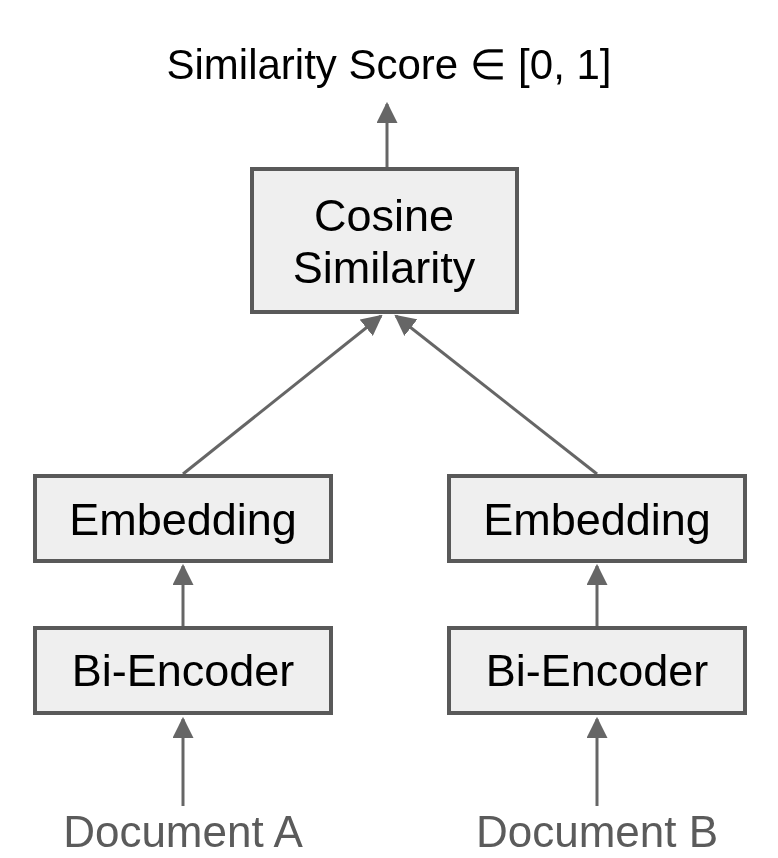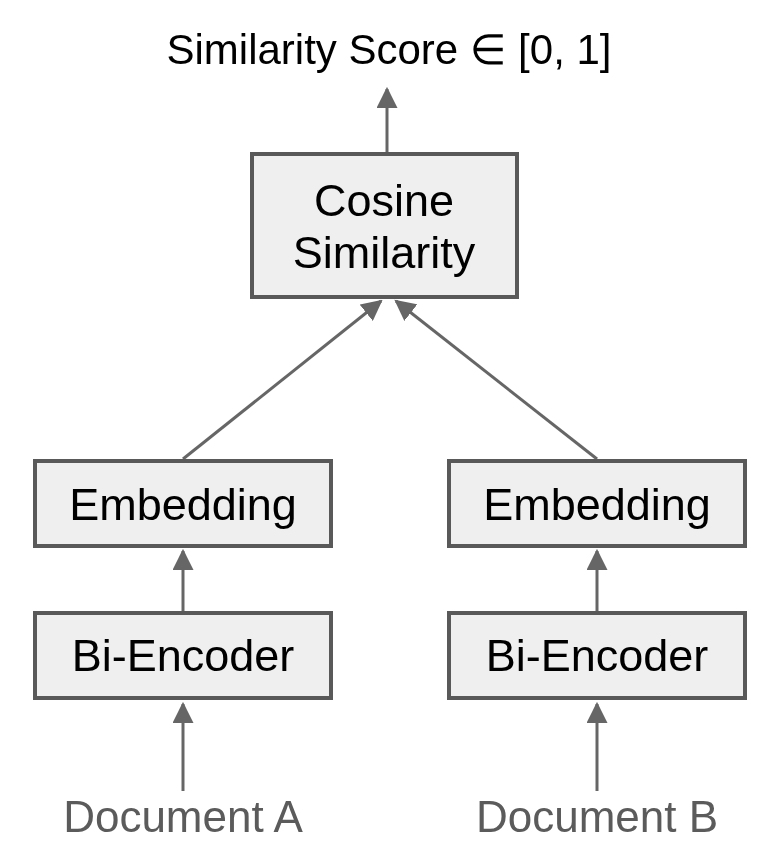--- a/index.html
+++ b/index.html
@@ -8,20 +8,21 @@
     background: #ffffff;
   }
   body {
     width: 778px;
     height: 858px;
     overflow: hidden;
   }
   .diagram-canvas {
     width: 778px;
     height: 764px;
+    margin-top: 15px;
   }
   svg {
     display: block;
   }
   text {
     font-family: "Liberation Sans", sans-serif;
   }
   .node-label {
     font-size: 45px;
   }

